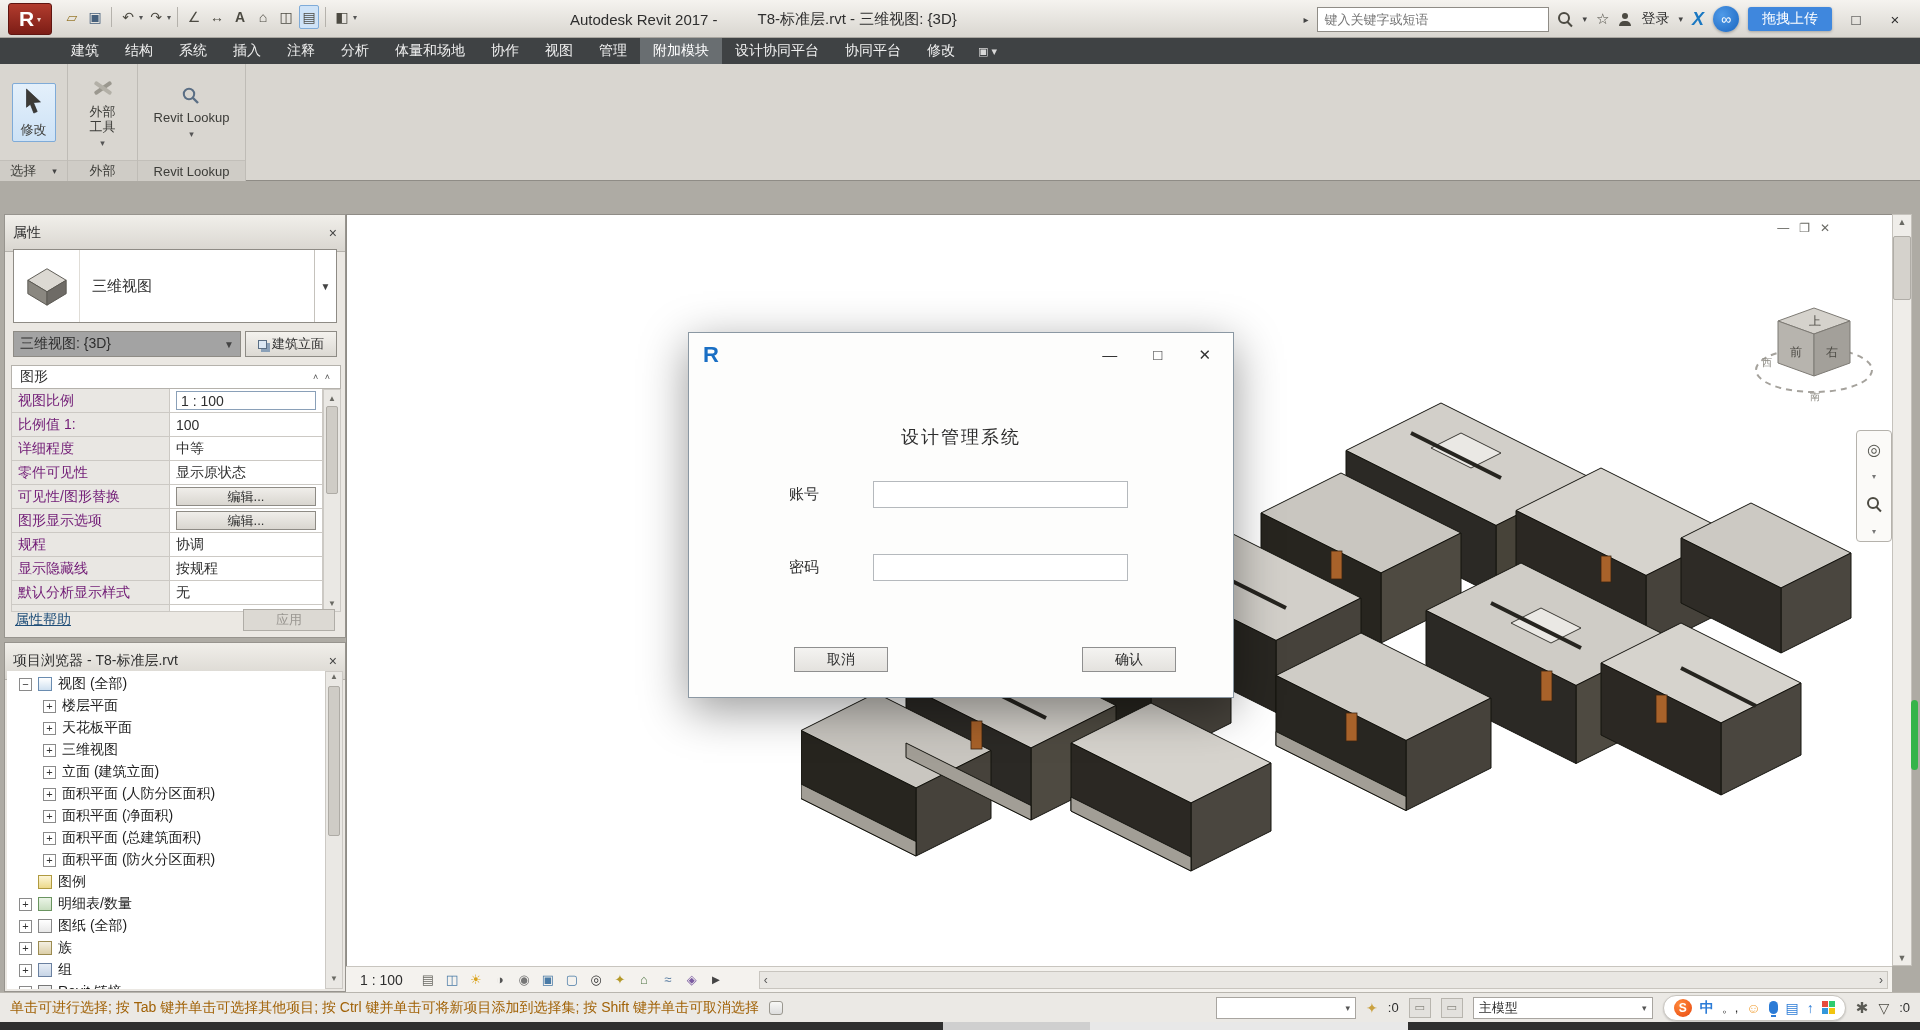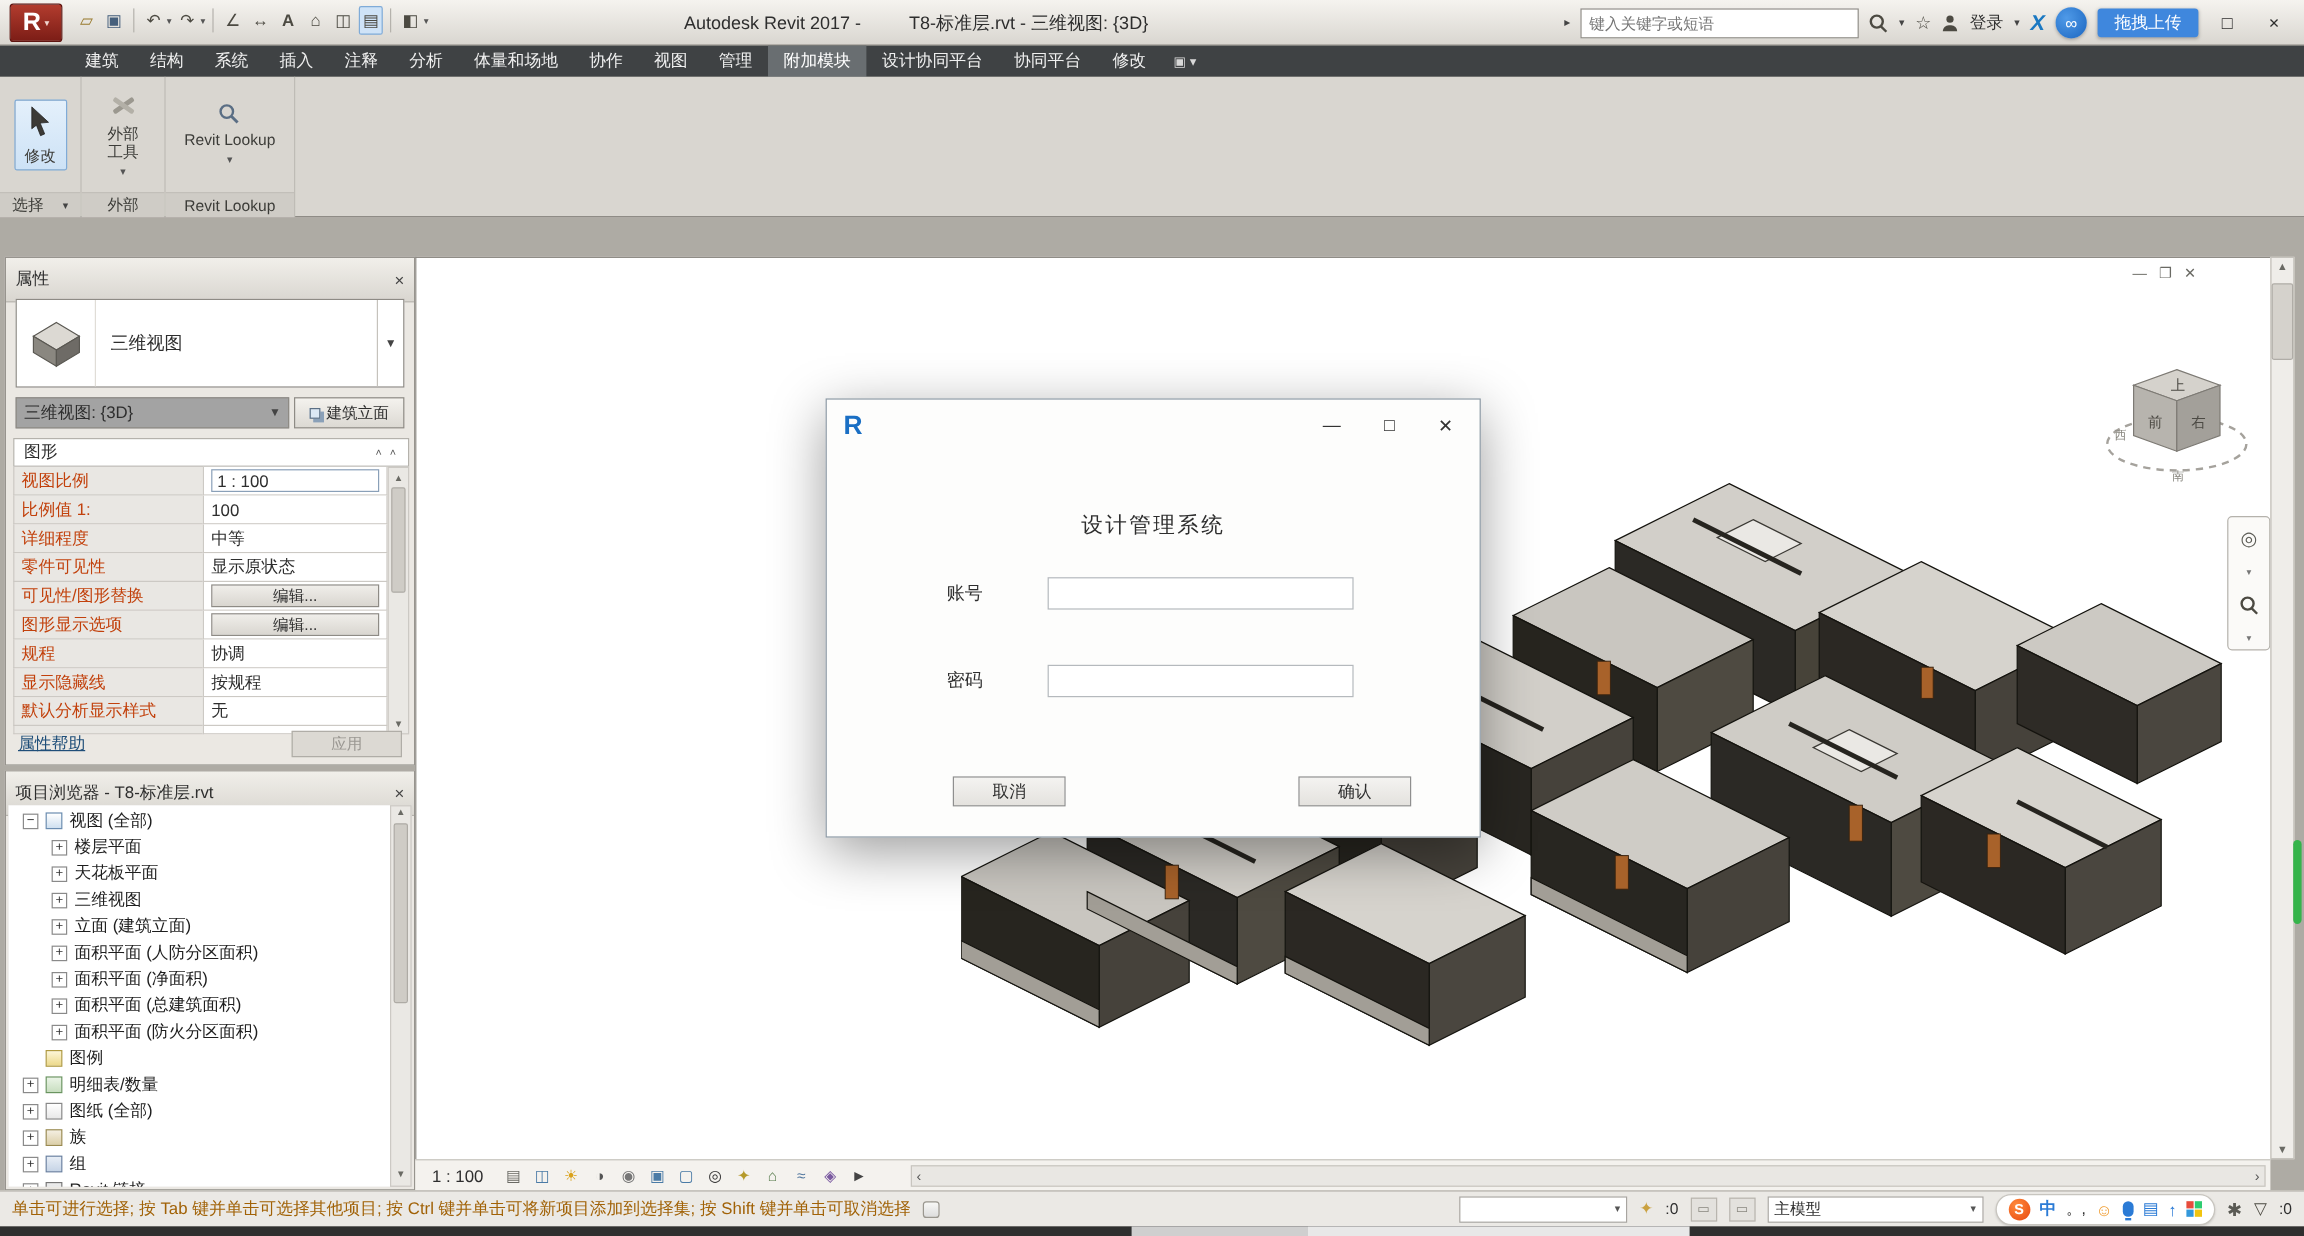--- a/index.html
+++ b/index.html
@@ -63,21 +63,21 @@
   .typerow{position:absolute;left:8px;top:116px;width:324px;height:26px;display:flex;gap:4px}
   .icombo{flex:1;background:#a3a3a3;border:1px solid #8e8b85;display:flex;align-items:center;font-size:14px;padding:0 6px;color:#2e2e2e}
   .icombo .car{margin-left:auto;font-size:10px;color:#444}
   .edittype{width:92px;background:linear-gradient(#f4f2ee,#dcd9d3);border:1px solid #8e8b85;display:flex;align-items:center;justify-content:center;gap:5px;font-size:13px;color:#2e2e2e}
   .dblsq{width:9px;height:9px;border:1px solid #5a6e84;background:#dce8f4;box-shadow:3px 3px 0 #8aa0b8}
   .grid{position:absolute;left:6px;top:150px;width:330px}
   .gsection{height:24px;background:#ffffff;border:1px solid #b5b2ac;display:flex;align-items:center;padding:0 8px;font-size:14px;color:#2e2e2e}
   .gsection .chev{margin-left:auto;font-size:9px;color:#555;letter-spacing:2px}
   .prow{display:flex;height:24px}
   .pcell{border:1px solid #ccc9c4;border-top:none;display:flex;align-items:center;padding:0 6px;font-size:14px;overflow:hidden;white-space:nowrap}
-  .plabel{width:158px;background:#e9e7e3;border-right:none;color:#c2410c}
+  .plabel{width:158px;background:#e9e7e3;border-right:none;color:#701a75}
   .pvalue{width:154px;background:#fff;color:#2e2e2e}
   .vc{border:1px solid #8aa0b8;background:#fff;width:100%;height:19px;display:flex;align-items:center;padding:0 4px}
   .peditbtn{width:100%;height:19px;background:linear-gradient(#f0eeea,#d9d6d0);border:1px solid #8e8b85;font-size:13px;color:#2e2e2e;font-family:inherit}
   .gscroll{position:absolute;right:0;top:0;width:18px;bottom:0;background:#eae8e4;border:1px solid #ccc9c4;display:flex;flex-direction:column;align-items:center}
   .gscroll .arr{font-size:8px;color:#6a6a64;height:16px;display:flex;align-items:center}
   .gscroll .thumb{width:12px;height:88px;background:#cfccc6;border:1px solid #aeaba5;border-radius:2px}
   .prophelp{position:absolute;left:10px;bottom:8px;font-size:14px;color:#1f4e79;text-decoration:underline}
   .applybtn{position:absolute;right:10px;bottom:6px;width:92px;height:22px;background:#dcd9d3;border:1px solid #b0ada7;color:#9a9792;font-size:13px;display:flex;align-items:center;justify-content:center}
 
   

